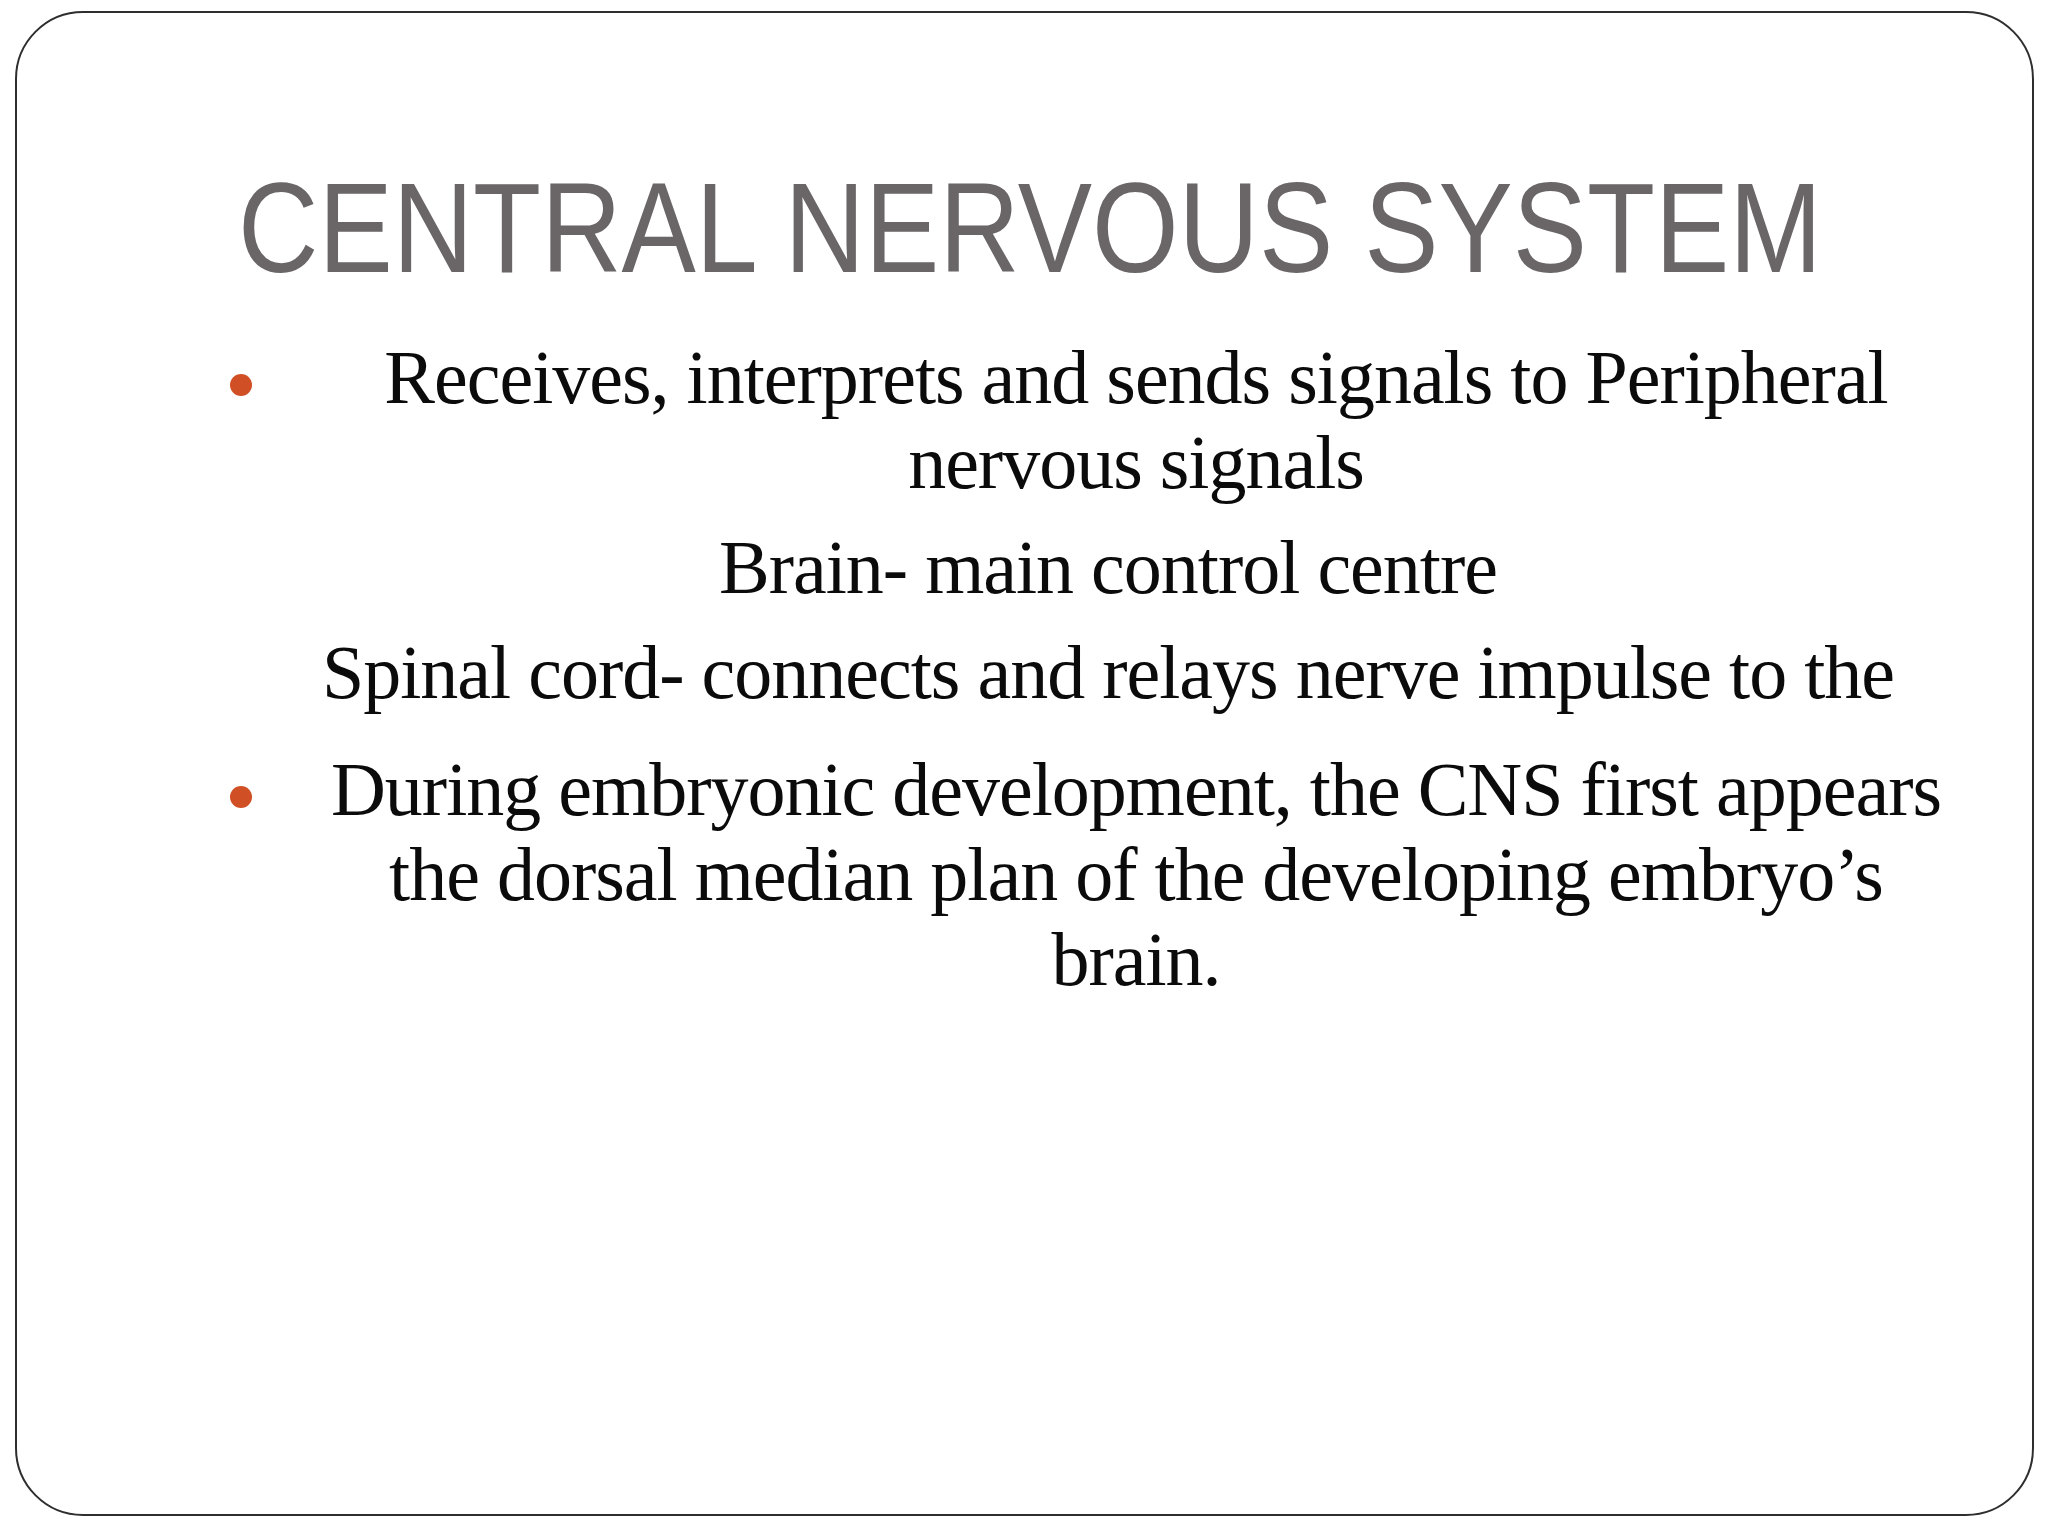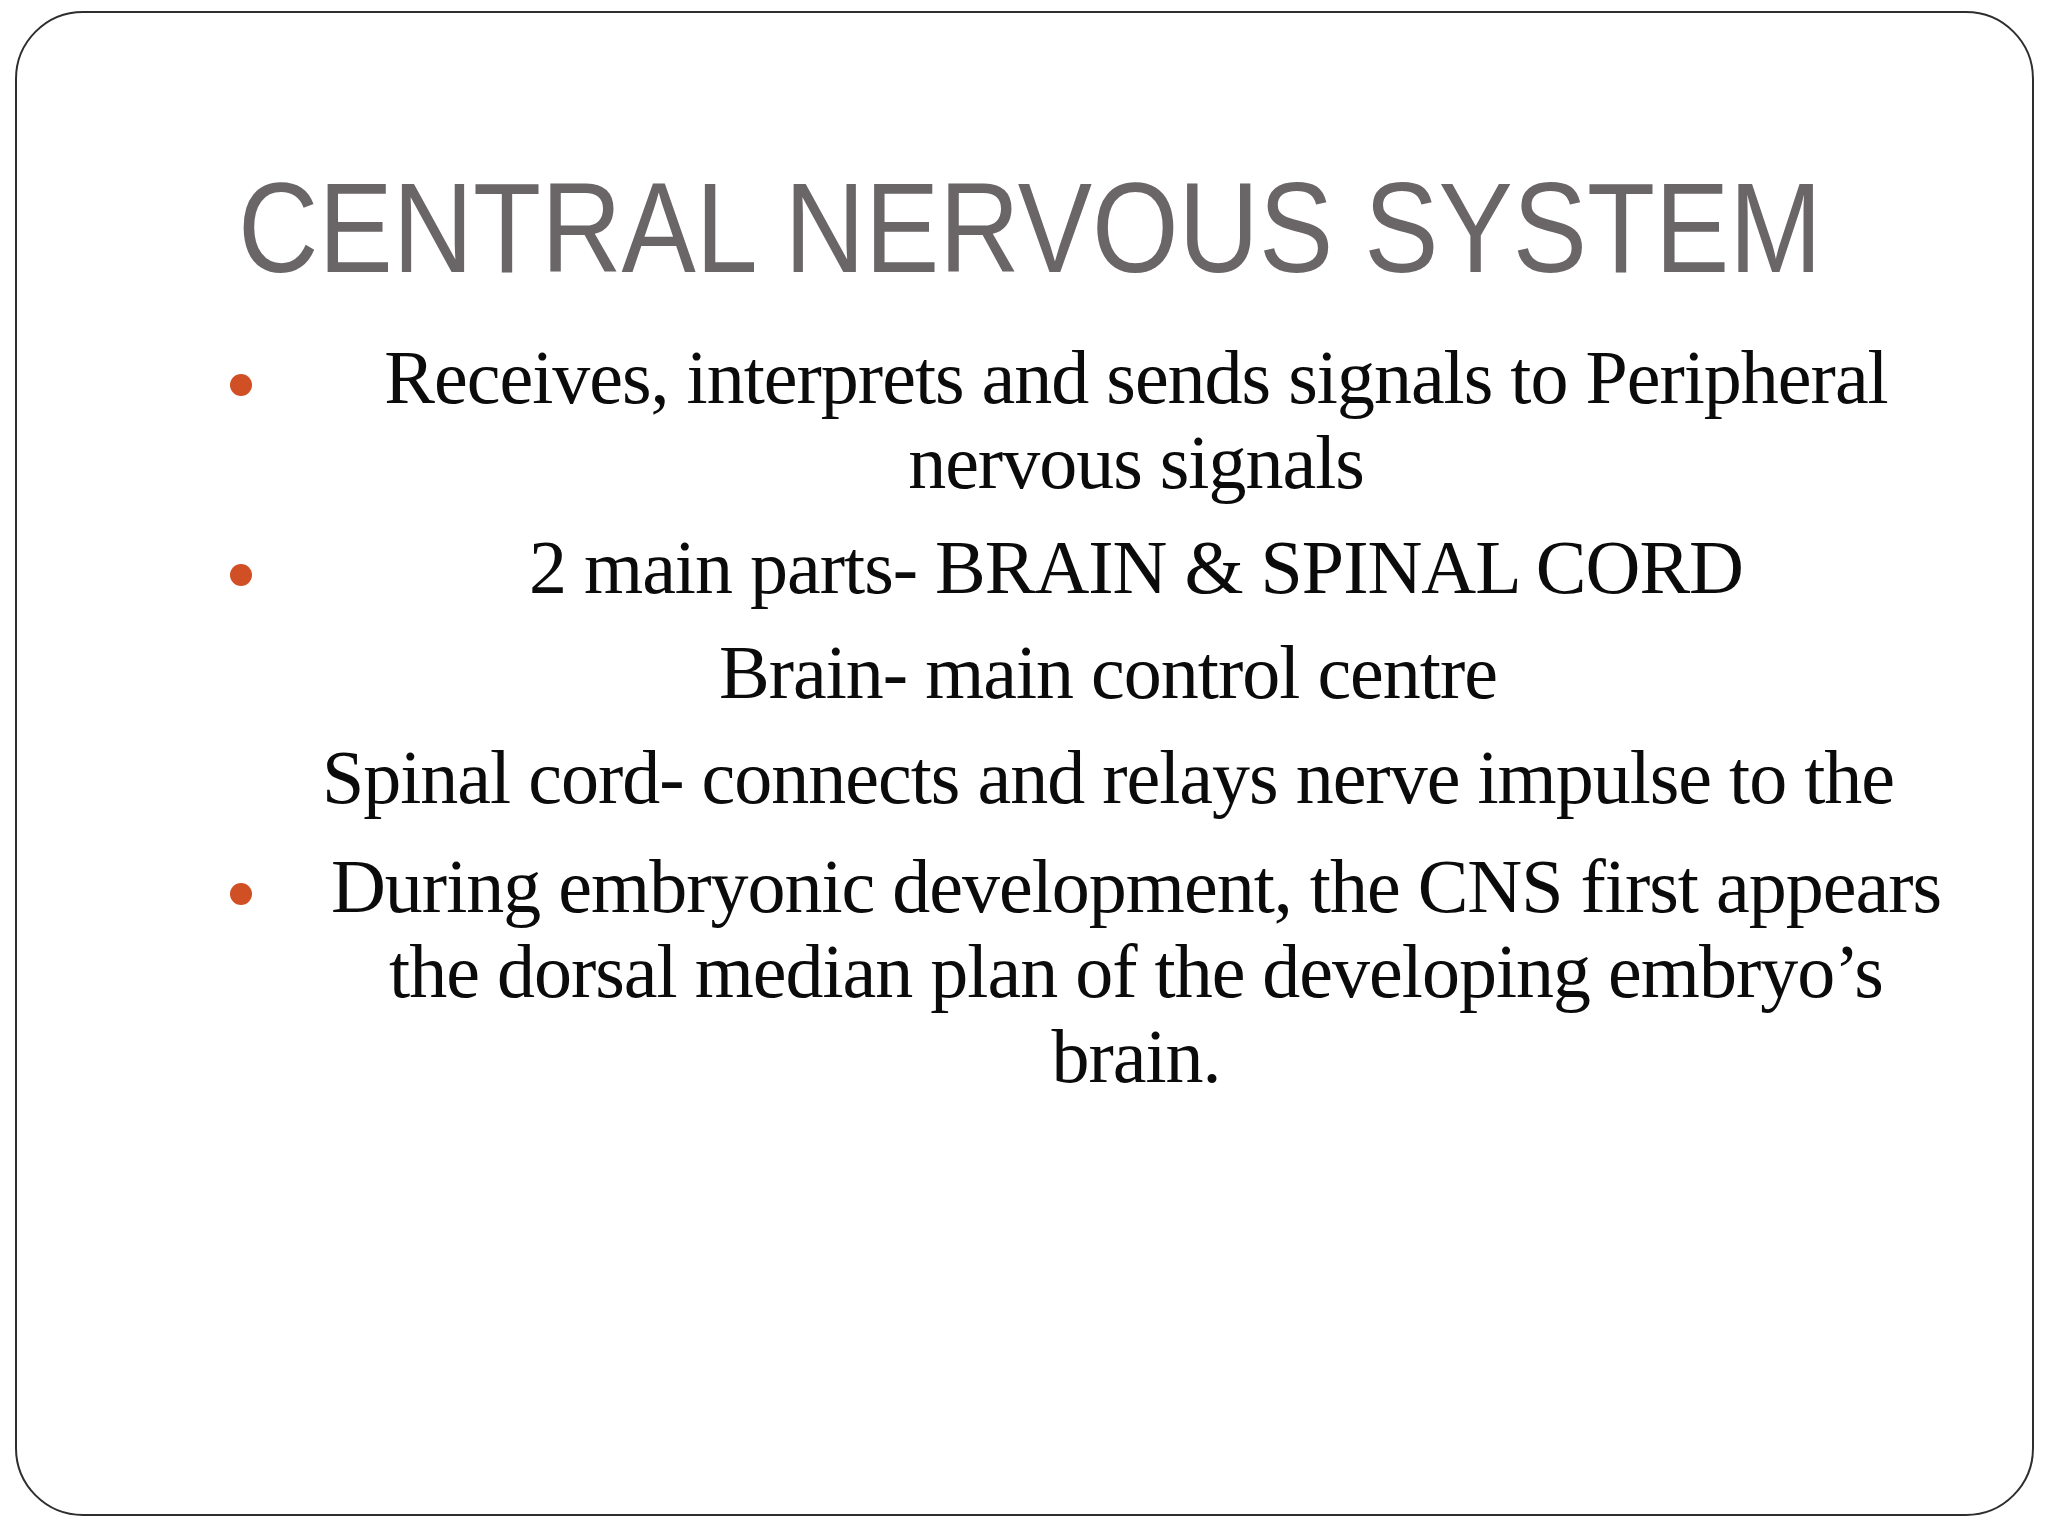--- a/index.html
+++ b/index.html
@@ -46,21 +46,21 @@
     position: absolute;
     left: 228px;
     top: 335px;
     width: 1760px;
     font-size: 76px;
     letter-spacing: -1px;
     color: var(--text, #0b0b0b);
   }
   .para { margin: 0; }
   .para + .para { margin-top: 20px; }
-  .para.last-gap { margin-top: 24px; }
+  .para.last-gap { margin-top: 32px; }
   .line {
     position: relative;
     height: 85px;
     line-height: 85px;
     white-space: nowrap;
   }
   .line.indent { padding-left: 56px; }
   .dot {
     position: absolute;
     left: 2px;
@@ -86,26 +86,20 @@
     <div class="para">
       <div class="line indent">
         <span class="dot"></span>
         <span>Receives, interprets and sends signals to Peripheral</span>
       </div>
       <div class="line indent">
         <span>nervous signals</span>
       </div>
     </div>
 
-    <div class="para">
-      <div class="line indent">
-        <span class="dot"></span>
-        <span>2 main parts- BRAIN &amp; SPINAL CORD</span>
-      </div>
-    </div>
 
     <div class="para">
       <div class="line">
         <span>Brain- main control centre</span>
       </div>
     </div>
 
     <div class="para">
       <div class="line">
         <span>Spinal cord- connects and relays nerve impulse to the</span>

